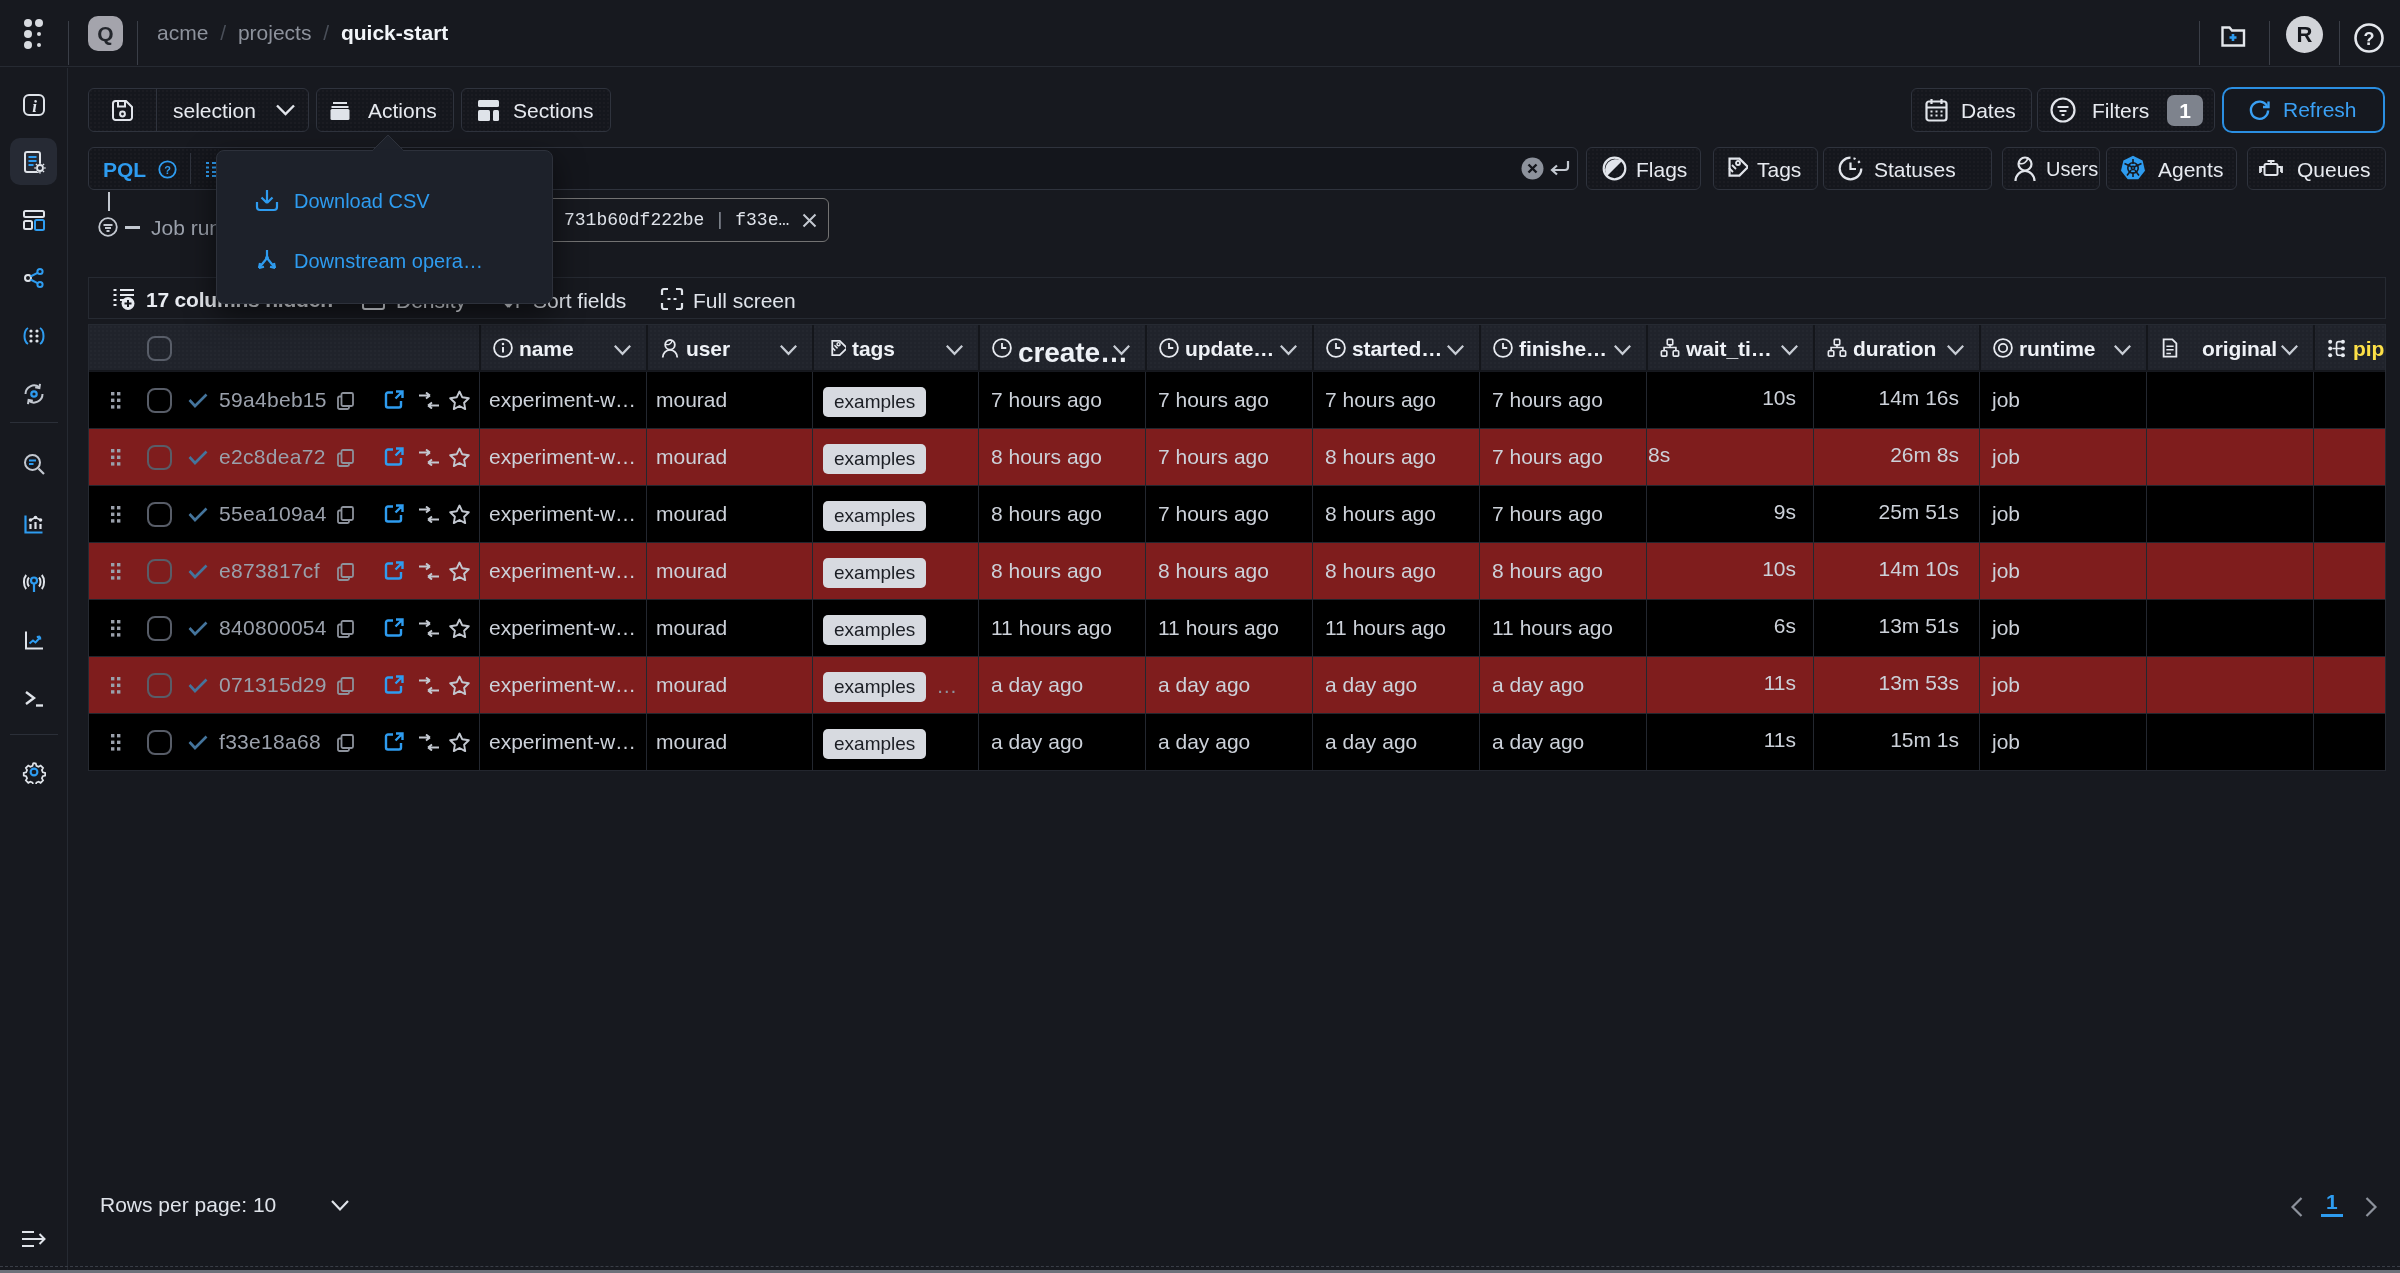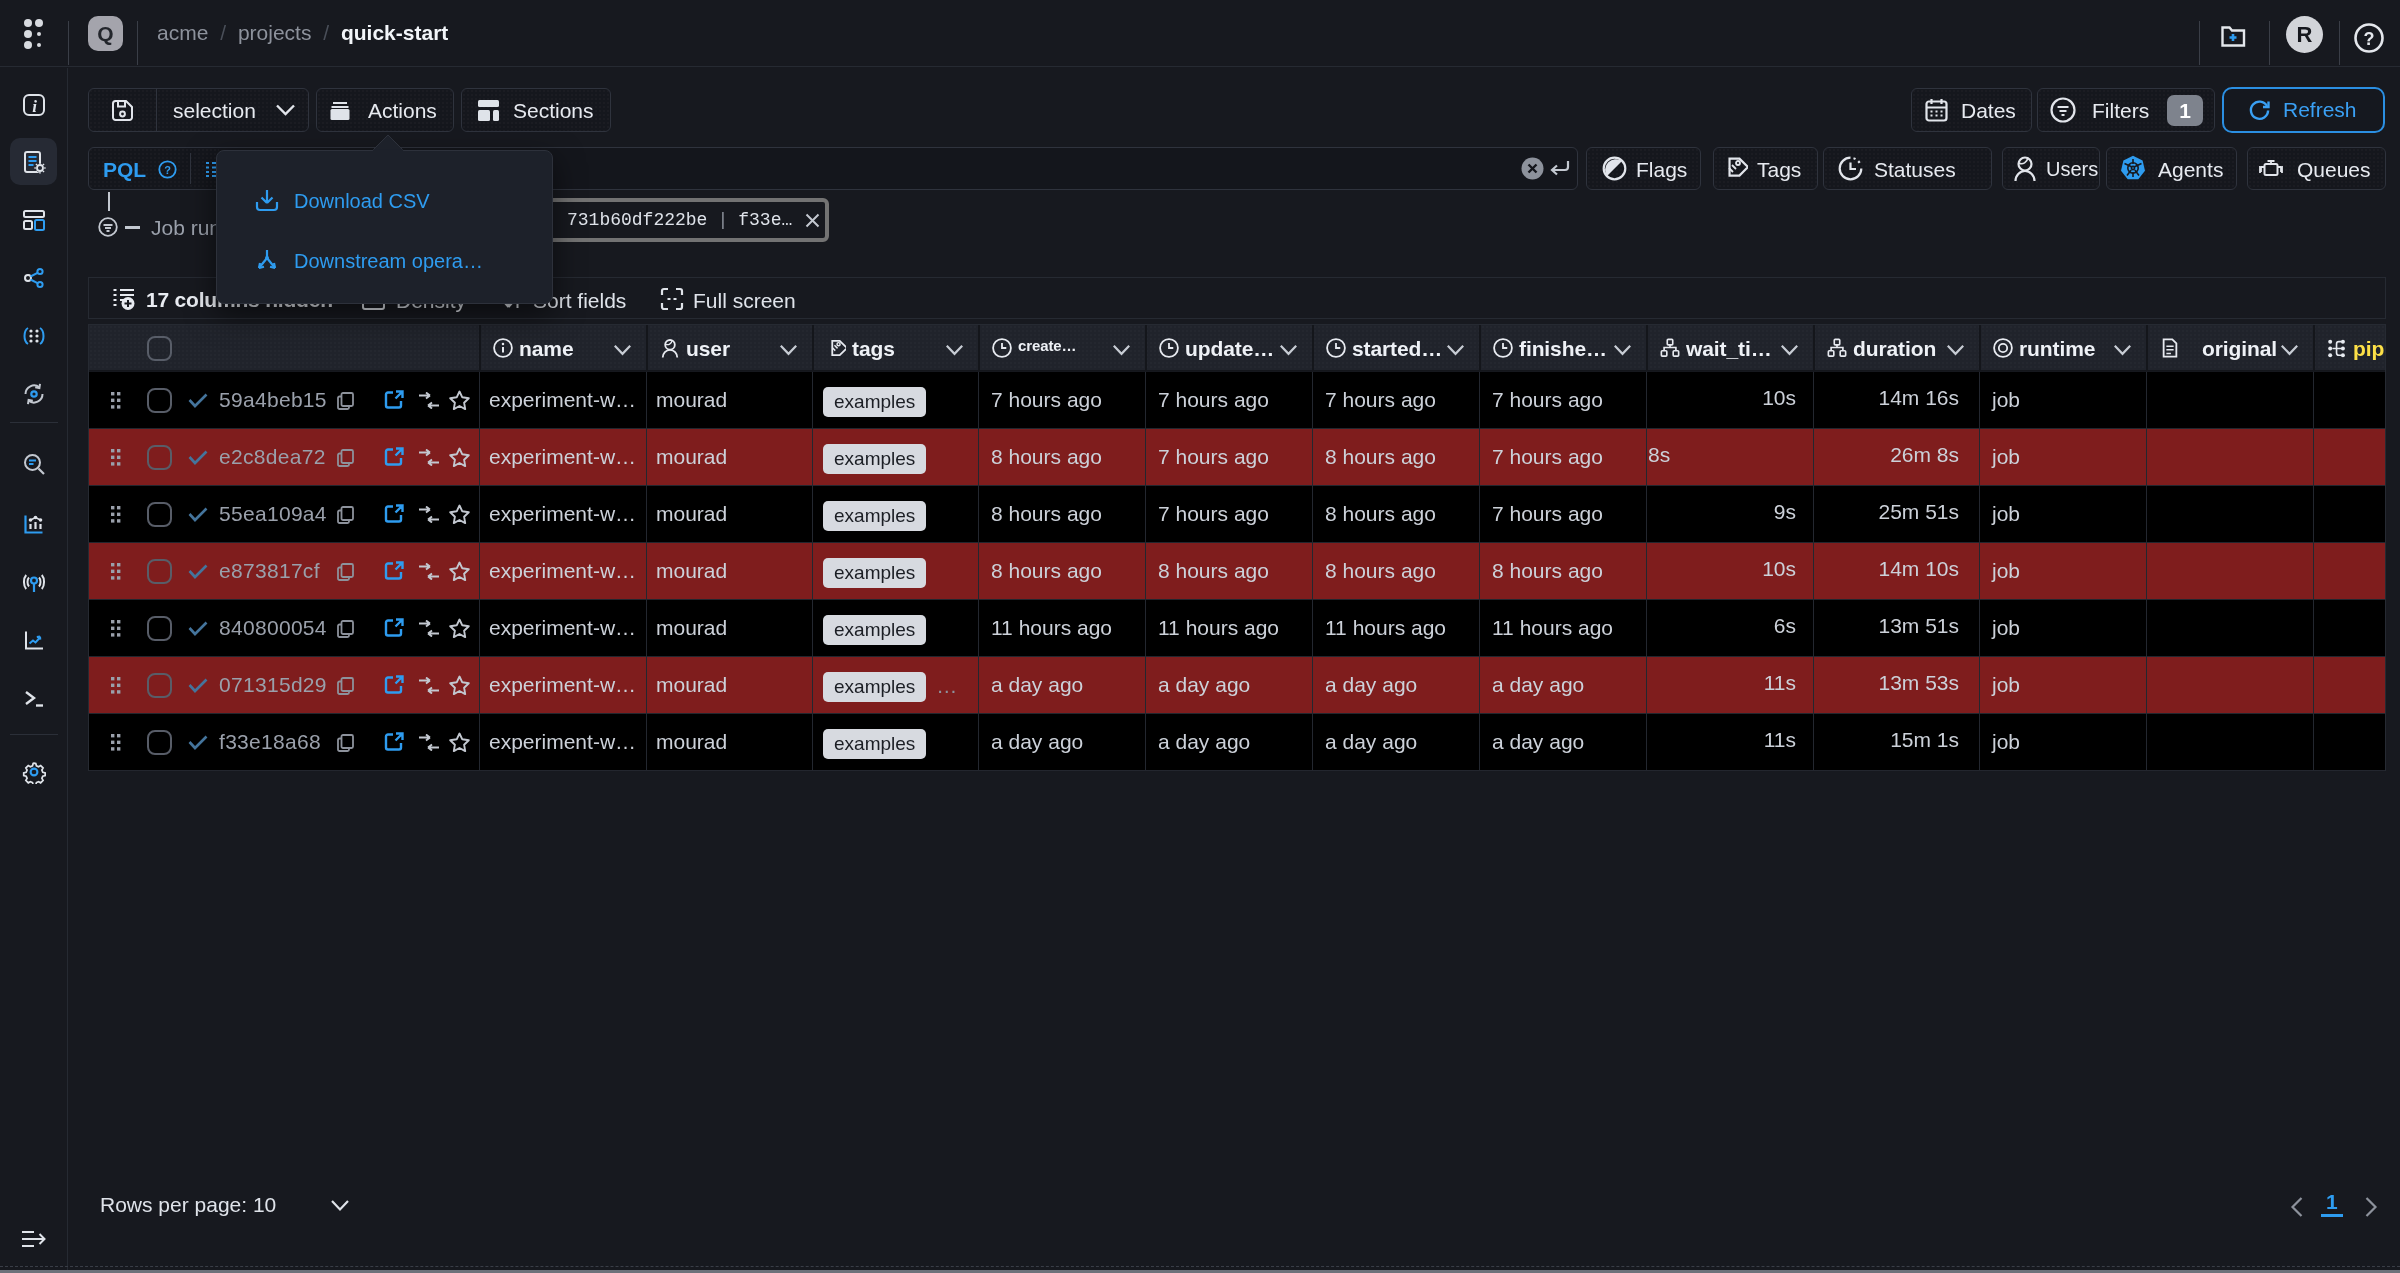--- a/index.html
+++ b/index.html
@@ -275,21 +275,21 @@
 </svg>
 <div class="abs btxt" style="left:2297px;top:158px;font-size:21px;">Queues</div>
 
 <div class="abs" style="left:108px;top:192px;width:2px;height:19px;background:#c3c8d0;"></div>
 <svg class="abs" style="left:98px;top:217px" width="20" height="20" viewBox="0 0 20 20">
   <circle cx="10" cy="10" r="8.8" fill="none" stroke="#c3c8d0" stroke-width="1.8"></circle>
   <path d="M5.5 8 h9 M7 11 h6 M8.5 14 h3" stroke="#c3c8d0" stroke-width="1.8"></path>
 </svg>
 <div class="abs" style="left:125px;top:226px;width:15px;height:2.5px;background:#c3c8d0;"></div>
 <div class="abs btxt gray" style="left:151px;top:216px;font-size:21px;">Job run</div>
-<div class="abs" style="left:545px;top:198px;width:284px;height:44px;border:4px solid #737373;border-radius:6px;display:flex;align-items:center;font-family:'Liberation Mono',monospace;font-size:18px;color:#dfe3ea;">
+<div class="abs" style="left:545px;top:198px;width:284px;height:44px;border:1px solid #737373;border-radius:6px;display:flex;align-items:center;font-family:'Liberation Mono',monospace;font-size:18px;color:#dfe3ea;">
   <span style="margin-left:18px;">731b60df222be</span>
   <span style="margin:0 10px;color:#8d929c;">|</span>
   <span>f33e…</span>
   <svg style="margin-left:12px" width="17" height="17" viewBox="0 0 17 17">
     <path d="M2.5 2.5 l12 12 M14.5 2.5 l-12 12" stroke="#c3c8d0" stroke-width="2"></path>
   </svg>
 </div>
 
 <div class="abs" style="left:88px;top:277px;width:2298px;height:42px;border:1px solid #262a32;background:#17191f;"></div>
 <svg class="abs" style="left:112px;top:287px" width="24" height="24" viewBox="0 0 24 24">
@@ -353,21 +353,21 @@
       <path d="M6.8 10.5 l3.4 3.4 M9.3 8 l3.4 3.4" stroke="#e7eaf0" stroke-width="1.6"></path>
     </svg>
 <div style="position:absolute;left:763px;top:12px;font-size:21px;font-weight:700;color:#eef1f6;white-space:nowrap;letter-spacing:-0.1px;">tags</div>
 <svg style="position:absolute;left:856px;top:19px" width="19" height="12" viewBox="0 0 19 12">
       <path d="M1.8 1.8 L9.5 9.8 L17.2 1.8" fill="none" stroke="#c7ccd4" stroke-width="2.2"></path>
     </svg>
 <svg style="position:absolute;left:903px;top:13px" width="20" height="20" viewBox="0 0 22 22">
       <circle cx="11" cy="11" r="9.8" fill="none" stroke="#e7eaf0" stroke-width="2"></circle>
       <path d="M11 5.5 V11 H15.7" fill="none" stroke="#e7eaf0" stroke-width="2"></path>
     </svg>
-<div style="position:absolute;left:929px;top:12px;font-size:15px;font-weight:700;color:#eef1f6;white-space:nowrap;letter-spacing:-0.1px;">create…</div>
+<div style="position:absolute;left:929px;top:12px;font-size:28px;font-weight:700;color:#eef1f6;white-space:nowrap;letter-spacing:-0.1px;">create…</div>
 <svg style="position:absolute;left:1023px;top:19px" width="19" height="12" viewBox="0 0 19 12">
       <path d="M1.8 1.8 L9.5 9.8 L17.2 1.8" fill="none" stroke="#c7ccd4" stroke-width="2.2"></path>
     </svg>
 <svg style="position:absolute;left:1070px;top:13px" width="20" height="20" viewBox="0 0 22 22">
       <circle cx="11" cy="11" r="9.8" fill="none" stroke="#e7eaf0" stroke-width="2"></circle>
       <path d="M11 5.5 V11 H15.7" fill="none" stroke="#e7eaf0" stroke-width="2"></path>
     </svg>
 <div style="position:absolute;left:1096px;top:12px;font-size:21px;font-weight:700;color:#eef1f6;white-space:nowrap;letter-spacing:-0.1px;">update…</div>
 <svg style="position:absolute;left:1190px;top:19px" width="19" height="12" viewBox="0 0 19 12">
       <path d="M1.8 1.8 L9.5 9.8 L17.2 1.8" fill="none" stroke="#c7ccd4" stroke-width="2.2"></path>

